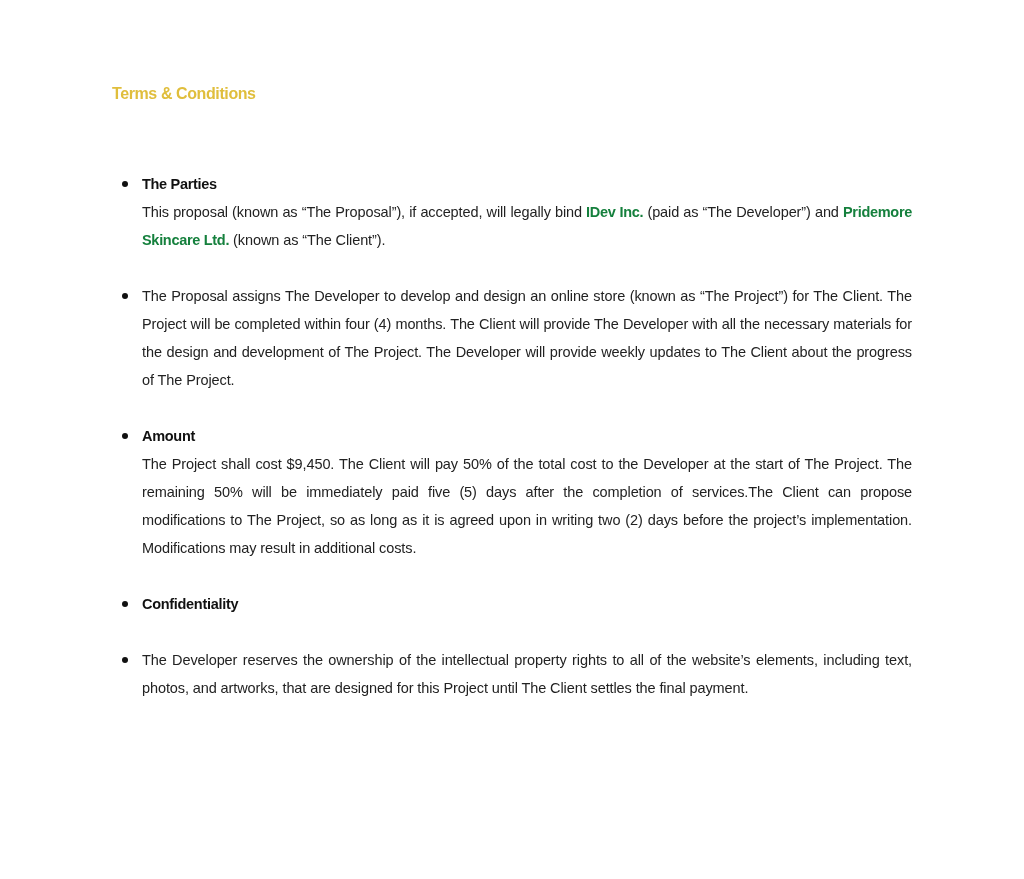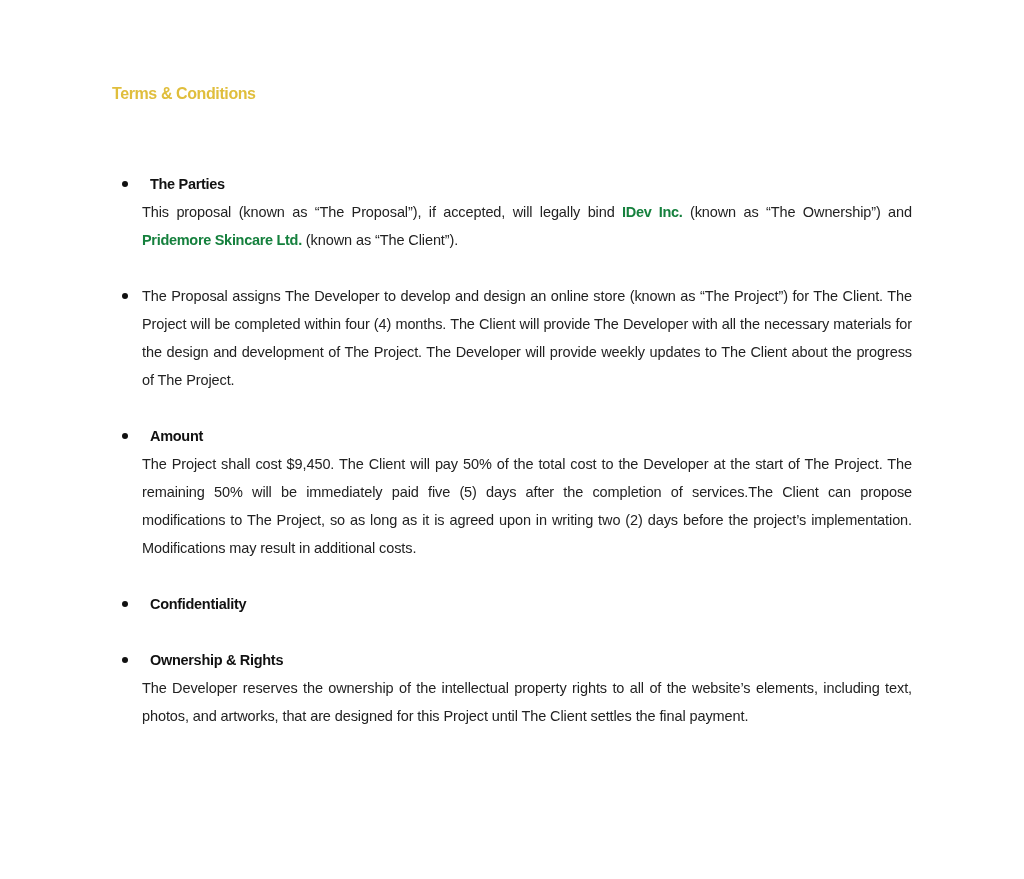--- a/index.html
+++ b/index.html
@@ -55,21 +55,20 @@
       height: 6px;
       border-radius: 50%;
       background: #111111;
     }
     .term-heading {
       font-size: 14.5px;
       font-weight: bold;
       color: #111111;
       line-height: 28px;
       letter-spacing: -0.3px;
-      margin-left: 8px;
     }
     .term-body {
       font-size: 14.5px;
       line-height: 28px;
       text-align: justify;
       color: #222222;
       letter-spacing: -0.1px;
     }
     .term-body b {
       color: #15803d;
@@ -79,38 +78,37 @@
 </head>
 <body>
 
 <div class="page">
   <h1 class="title">Terms &amp; Conditions</h1>
 
   <ul class="terms-list">
     <li class="term">
       <span class="bullet"></span>
       <div class="term-heading">The Parties</div>
-      <div class="term-body"><span>This proposal (known as “The Proposal”), if accepted, will legally bind </span><b>IDev Inc.</b><span> (known as “The Ownership”) and </span><b>Pridemore Skincare Ltd.</b><span> (known as “The Client”).</span></div>
+      <div class="term-body"><span>This proposal (known as “The Proposal”), if accepted, will legally bind </span><b>IDev Inc.</b><span> (paid as “The Developer”) and </span><b>Pridemore Skincare Ltd.</b><span> (known as “The Client”).</span></div>
     </li>
 
     <li class="term">
       <span class="bullet"></span>
       <div class="term-body">The Proposal assigns The Developer to develop and design an online store (known as “The Project”) for The Client. The Project will be completed within four (4) months. The Client will provide The Developer with all the necessary materials for the design and development of The Project. The Developer will provide weekly updates to The Client about the progress of The Project.</div>
     </li>
 
     <li class="term">
       <span class="bullet"></span>
       <div class="term-heading">Amount</div>
       <div class="term-body">The Project shall cost $9,450. The Client will pay 50% of the total cost to the Developer at the start of The Project. The remaining 50% will be immediately paid five (5) days after the completion of services.The Client can propose modifications to The Project, so as long as it is agreed upon in writing two (2) days before the project’s implementation. Modifications may result in additional costs.</div>
     </li>
 
     <li class="term">
       <span class="bullet"></span>
       <div class="term-heading">Confidentiality</div>
     </li>
 
     <li class="term">
       <span class="bullet"></span>
-      <div class="term-heading">Ownership &amp; Rights</div>
       <div class="term-body">The Developer reserves the ownership of the intellectual property rights to all of the website’s elements, including text, photos, and artworks, that are designed for this Project until The Client settles the final payment.</div>
     </li>
   </ul>
 </div>
 
 </body></html>

